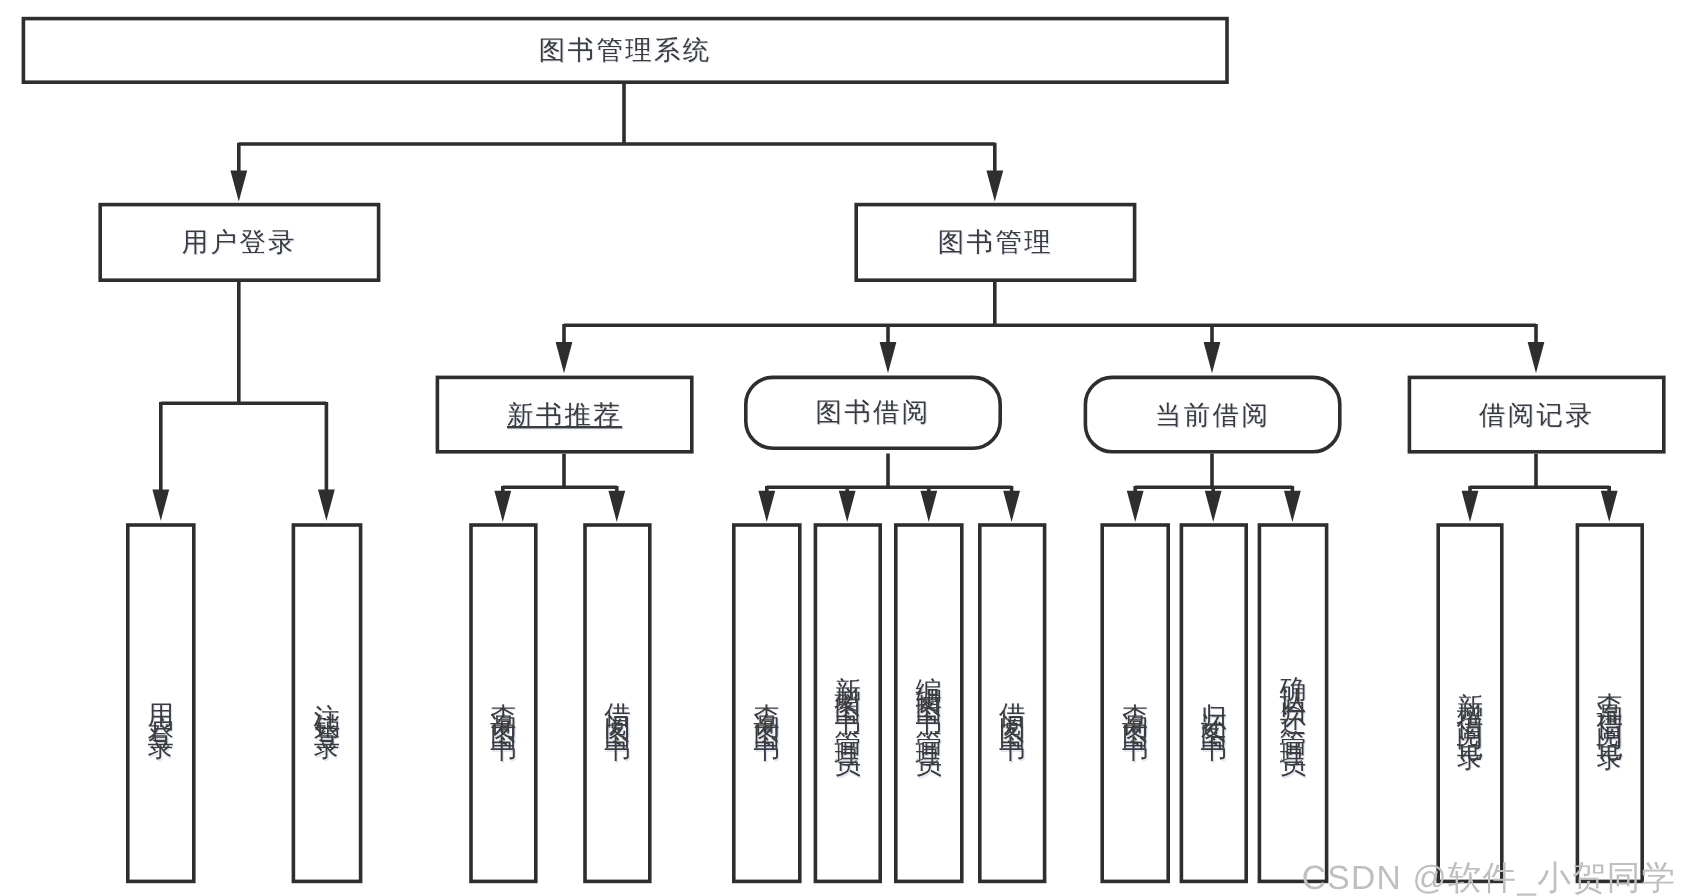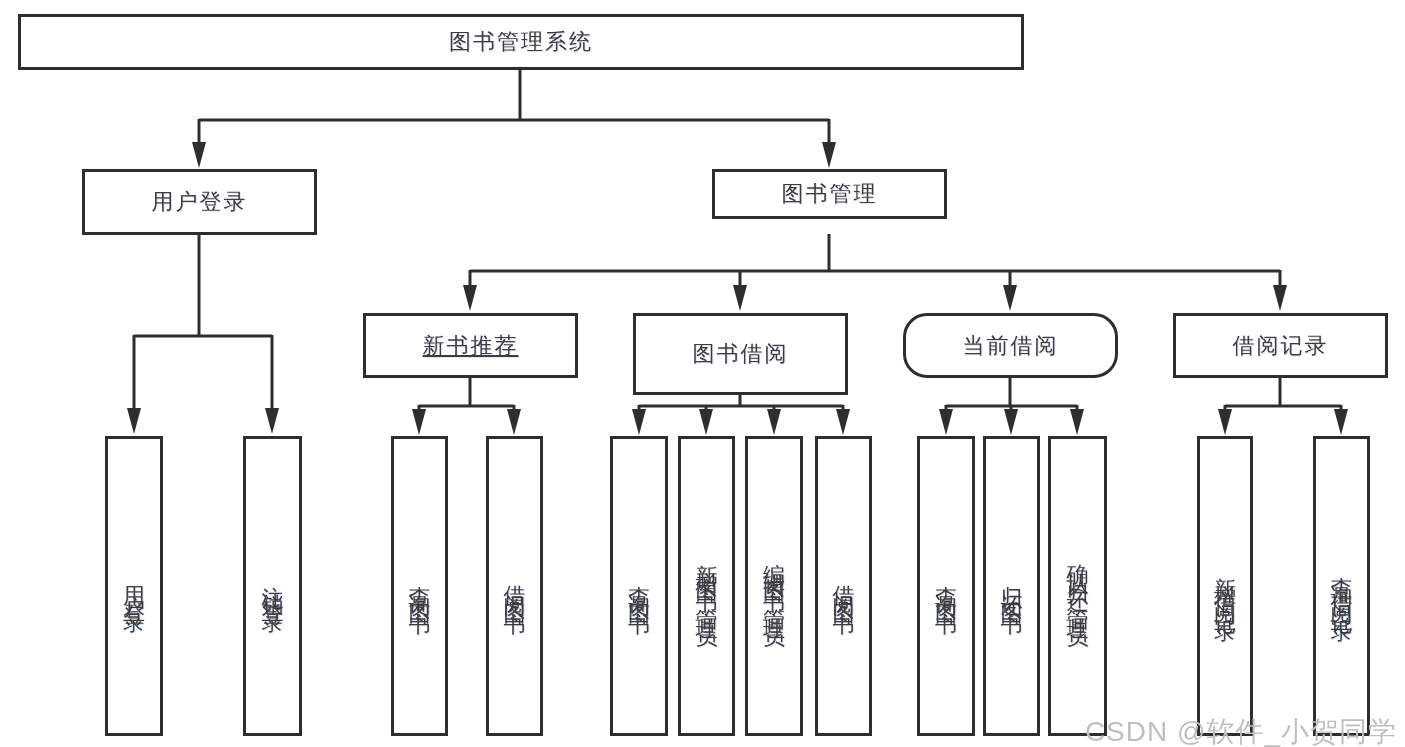--- a/index.html
+++ b/index.html
@@ -103,28 +103,28 @@
     </g>
   </svg>
 
   <div class="box h" style="left:18px; top:14px; width:1006px; height:56px;">
     <span>图书管理系统</span>
   </div>
 
   <div class="box h" style="left:82px; top:169px; width:235px; height:66px;">
     <span>用户登录</span>
   </div>
-  <div class="box h" style="left:712px; top:169px; width:235px; height:50px;">
+  <div class="box h" style="left:712px; top:169px; width:235px; height:66px;">
     <span>图书管理</span>
   </div>
 
   <div class="box h" style="left:363px; top:313px; width:215px; height:65px;text-decoration:underline;">
     <span>新书推荐</span>
   </div>
-  <div class="box h" style="left:633px; top:313px; width:215px; height:82px;">
+  <div class="box h" style="left:620px; top:313px; width:215px; height:62px;border-radius:24px;">
     <span>图书借阅</span>
   </div>
   <div class="box h" style="left:903px; top:313px; width:215px; height:65px;border-radius:24px;">
     <span>当前借阅</span>
   </div>
   <div class="box h" style="left:1173px; top:313px; width:215px; height:65px;">
     <span>借阅记录</span>
   </div>
 
   <div class="box v" style="left:105px; top:436px; width:58px; height:300px;">

